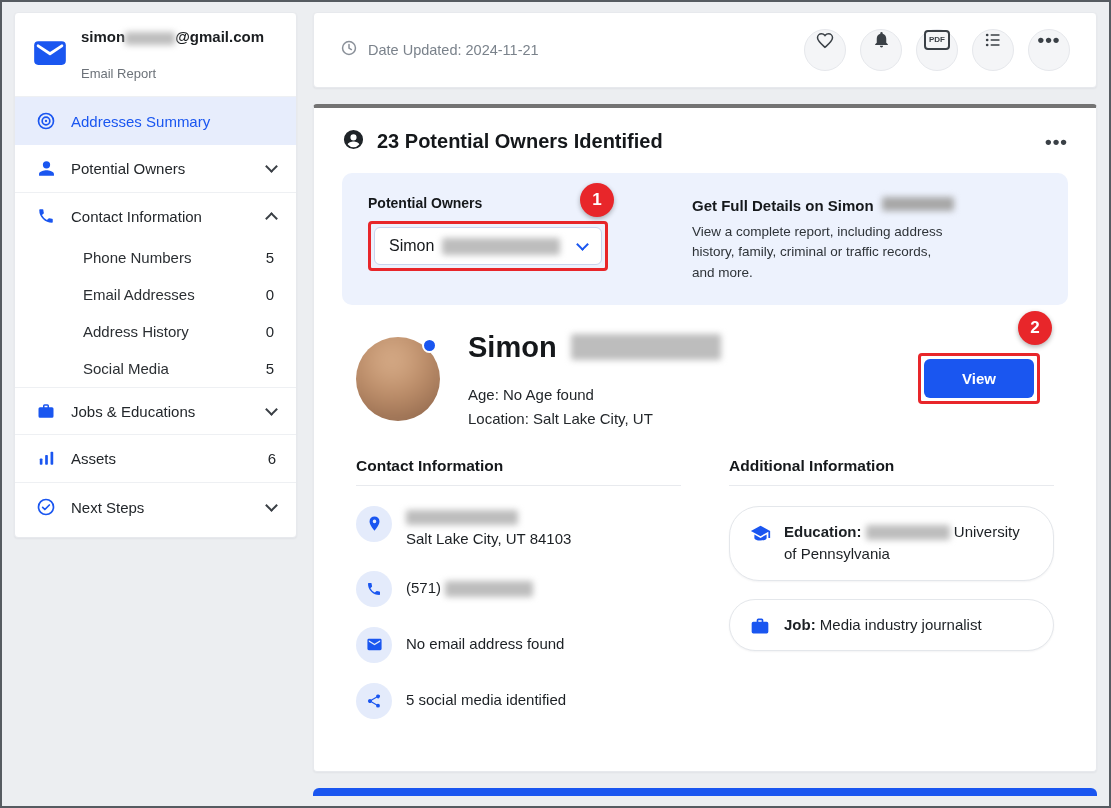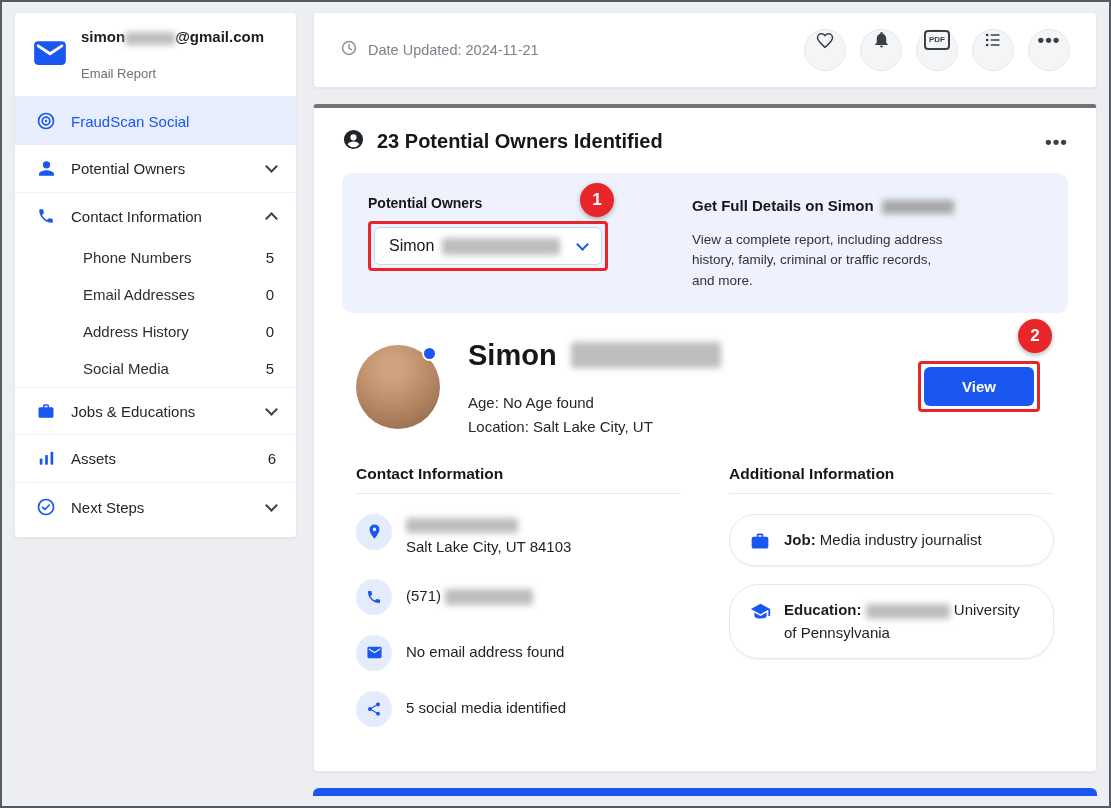--- a/index.html
+++ b/index.html
@@ -42,22 +42,22 @@
   .panel{margin-top:18px;background:#edf2fd;border-radius:10px;padding:22px 26px;display:flex;gap:56px}
   .panel-left{position:relative;width:268px;flex:0 0 268px}
   .panel-label{font-size:14px;font-weight:bold;color:#15181b;margin-bottom:10px}
   .red-box{display:inline-block;border:3px solid #e8262a;padding:3px;border-radius:4px}
   .dropdown{width:228px;background:#fff;border:1px solid #c9d4ee;border-radius:6px;padding:9px 14px;display:flex;align-items:center;gap:8px;font-size:16px;color:#15181b;cursor:pointer}
   .dd-text{flex:1;display:flex;align-items:center;gap:8px}
   .dd-chev{width:9px;height:9px;border-right:2px solid #1a56f0;border-bottom:2px solid #1a56f0;transform:rotate(45deg);margin-top:-4px}
   .badge{position:absolute;width:34px;height:34px;border-radius:50%;background:#e8262a;color:#fff;font-weight:bold;font-size:17px;display:flex;align-items:center;justify-content:center;box-shadow:0 2px 5px rgba(0,0,0,.3);z-index:3}
   .badge-1{top:-12px;right:22px}
   .panel-right{flex:1;max-width:310px;padding-top:2px}
-  .panel-right-title{font-size:15px;font-weight:bold;color:#15181b;display:flex;align-items:flex-end;gap:8px;flex-wrap:wrap}
-  .panel-right-body{margin-top:16px;font-size:13.5px;color:#2e3338;line-height:1.5;max-width:252px}
+  .panel-right-title{font-size:15px;font-weight:bold;color:#15181b;display:flex;align-items:flex-start;gap:8px;flex-wrap:wrap}
+  .panel-right-body{margin-top:8px;font-size:13.5px;color:#2e3338;line-height:1.5;max-width:252px}
 
   .profile{margin-top:26px;display:flex;align-items:center;gap:28px;padding:0 14px}
   .avatar-wrap{position:relative;width:84px;height:84px;flex:0 0 84px}
   .avatar{width:84px;height:84px;border-radius:50%;overflow:hidden}
   .avatar-inner{width:100%;height:100%;transform:scale(1.5);filter:blur(7px);background:radial-gradient(circle at 45% 35%,#dcb28e 0%,#bb8c68 35%,#8c644a 70%,#6f4d39 100%)}
   .avatar-dot{position:absolute;top:1px;right:3px;width:15px;height:15px;border-radius:50%;background:#1a56f0;border:2px solid #fff}
   .profile-info{flex:1;min-width:0}
   .profile-name{display:flex;align-items:center;gap:14px;font-size:29px;font-weight:bold;color:#15181b}
   .profile-meta{margin-top:22px;font-size:15px;color:#23272b}
   .profile-meta + .profile-meta{margin-top:7px}
@@ -102,21 +102,21 @@
 
     <nav>
       <div class="nav-item active">
         <span class="ico">
           <svg width="20" height="20" viewBox="0 0 24 24">
               <circle cx="12" cy="12" r="9" fill="none" stroke="#1a56f0" stroke-width="2"></circle>
               <circle cx="12" cy="12" r="4.6" fill="none" stroke="#1a56f0" stroke-width="2"></circle>
               <circle cx="12" cy="12" r="1.4" fill="#1a56f0"></circle>
             </svg>
         </span>
-        <span class="lbl">FraudScan Social</span>
+        <span class="lbl">Addresses Summary</span>
       </div>
 
       <div class="nav-item">
         <span class="ico">
           <svg width="19" height="19" viewBox="0 0 24 24" fill="#1a56f0">
               <path d="M12 12a4.6 4.6 0 1 0-4.6-4.6A4.6 4.6 0 0 0 12 12zm0 2.2c-3.2 0-9.4 1.6-9.4 4.7V21h18.8v-2.1c0-3.1-6.2-4.7-9.4-4.7z"></path>
             </svg>
         </span>
         <span class="lbl">Potential Owners</span>
         <span class="chev"></span>
@@ -333,34 +333,34 @@
             </span>
             <span class="c-text">5 social media identified</span>
           </div>
         </div>
 
         <div class="col">
           <div class="col-head">Additional Information</div>
 
           <div class="pill">
             <span class="pill-ico">
+              <svg width="21" height="21" viewBox="0 0 24 24" fill="#1a56f0">
+                  <path d="M12 3L1 9l11 6 9-4.9V17h2V9zM5 13.2V17c0 1.7 3.1 3 7 3s7-1.3 7-3v-3.8l-7 3.8z"></path>
+                </svg>
+            </span>
+            <span class="pill-text"><b>Education:</b> <span class="blur" style="width:84px;height:15px"></span> <span>University of Pennsylvania</span></span>
+          </div>
+
+          <div class="pill">
+            <span class="pill-ico">
               <svg width="20" height="20" viewBox="0 0 24 24" fill="#1a56f0">
                   <path d="M20 7h-4V5a2 2 0 0 0-2-2h-4a2 2 0 0 0-2 2v2H4a2 2 0 0 0-2 2v10a2 2 0 0 0 2 2h16a2 2 0 0 0 2-2V9a2 2 0 0 0-2-2zm-10-2h4v2h-4z"></path>
                 </svg>
             </span>
             <span class="pill-text"><b>Job:</b> <span>Media industry journalist</span></span>
-          </div>
-
-          <div class="pill">
-            <span class="pill-ico">
-              <svg width="21" height="21" viewBox="0 0 24 24" fill="#1a56f0">
-                  <path d="M12 3L1 9l11 6 9-4.9V17h2V9zM5 13.2V17c0 1.7 3.1 3 7 3s7-1.3 7-3v-3.8l-7 3.8z"></path>
-                </svg>
-            </span>
-            <span class="pill-text"><b>Education:</b> <span class="blur" style="width:84px;height:15px"></span> <span>University of Pennsylvania</span></span>
           </div>
         </div>
 
       </div>
     </div>
 
     <div class="peek"></div>
   </div>
 </div>
 

